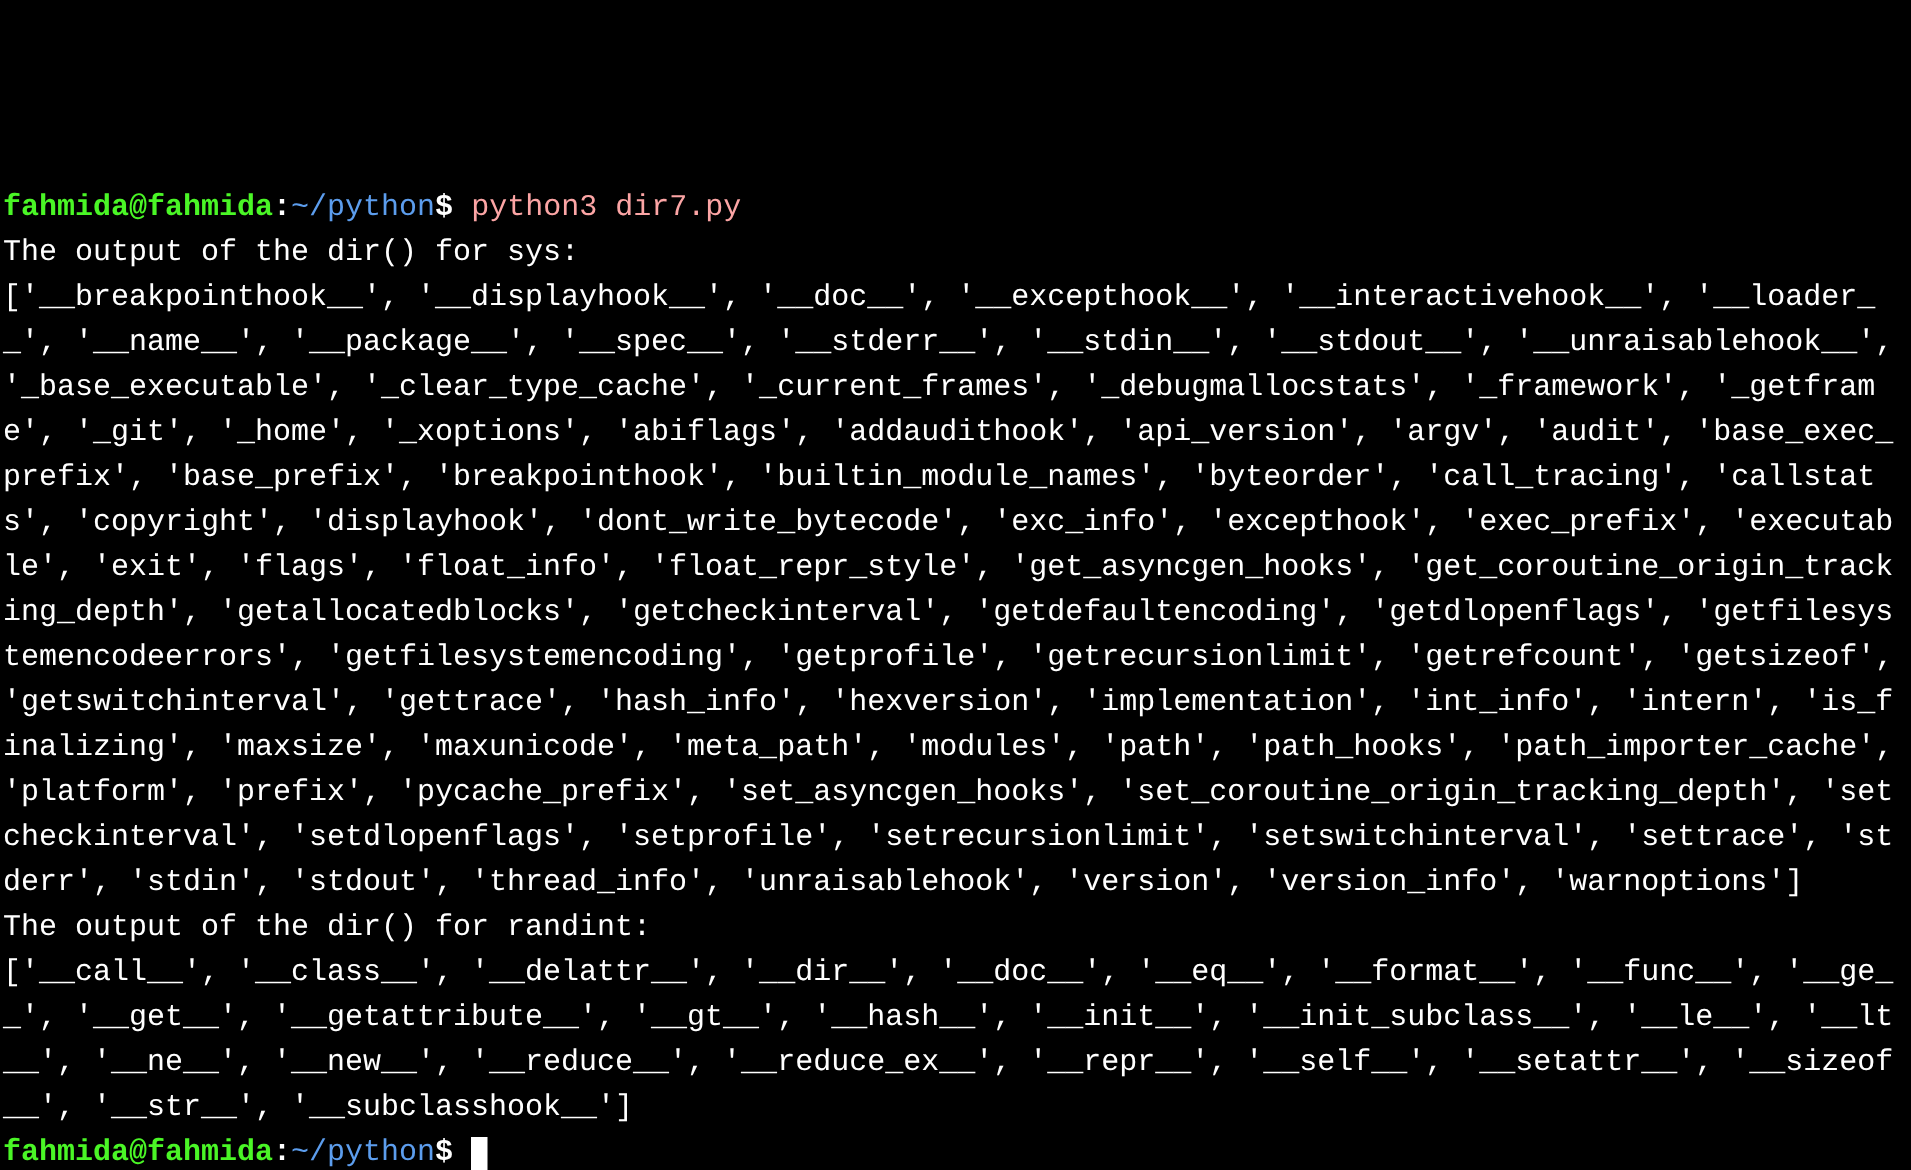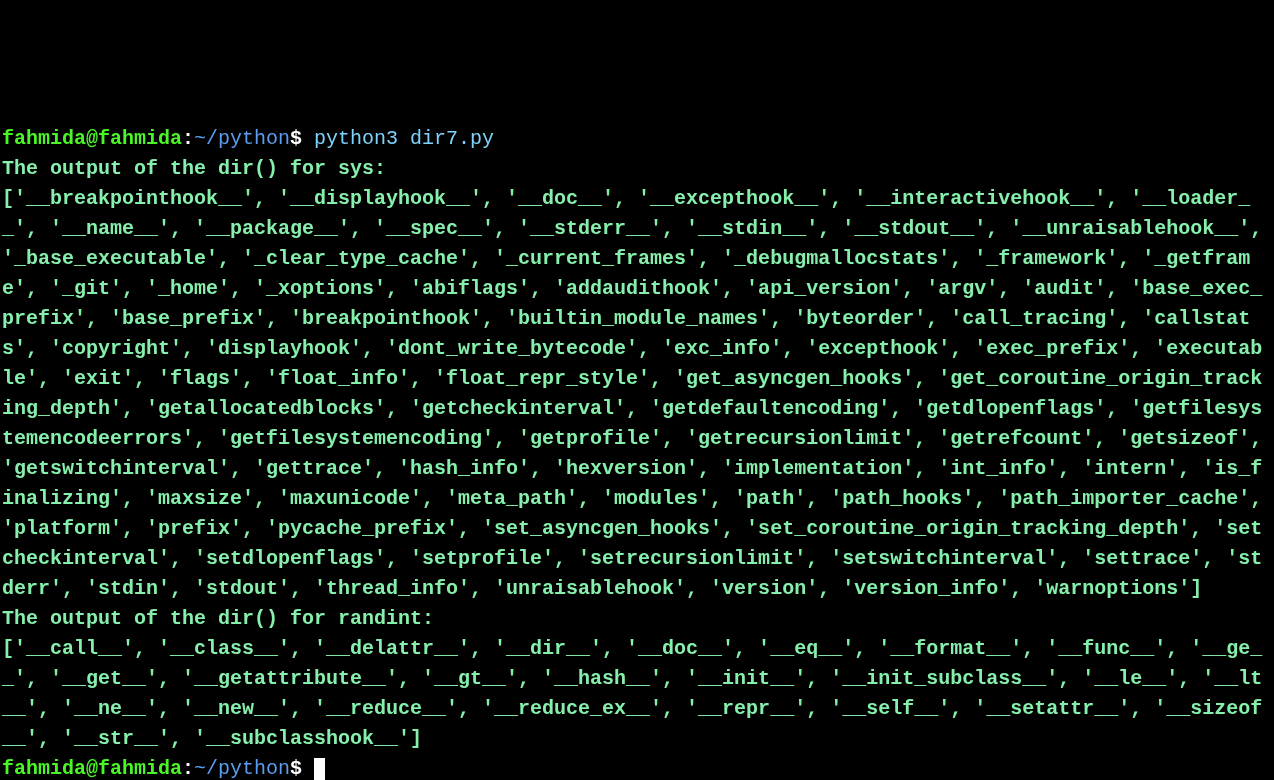--- a/index.html
+++ b/index.html
@@ -15,22 +15,22 @@
     overflow: hidden;
     white-space: pre-wrap;
     word-break: break-all;
   }
   .user { color: #4af626; font-weight: bold; }
   .host { color: #4af626; font-weight: bold; }
   .at   { color: #4af626; font-weight: bold; }
   .colon{ color: #fff; font-weight: bold; }
   .path { color: #5c9ded; font-weight: normal; }
   .dollar { color: #fff; font-weight: bold; }
-  .cmd  { color: #7dd3fc; text-align: center; }
-  .out  { color: #86efac; font-weight: bold; }
+  .cmd  { color: #fca5a5; text-align: center; }
+  .out  { color: #ffffff; }
   .cursor {
     display: inline-block;
     width: 11px;
     height: 22px;
     background: #fff;
     vertical-align: text-bottom;
   }
   .line { display: block; }
 </style>
 </head>

